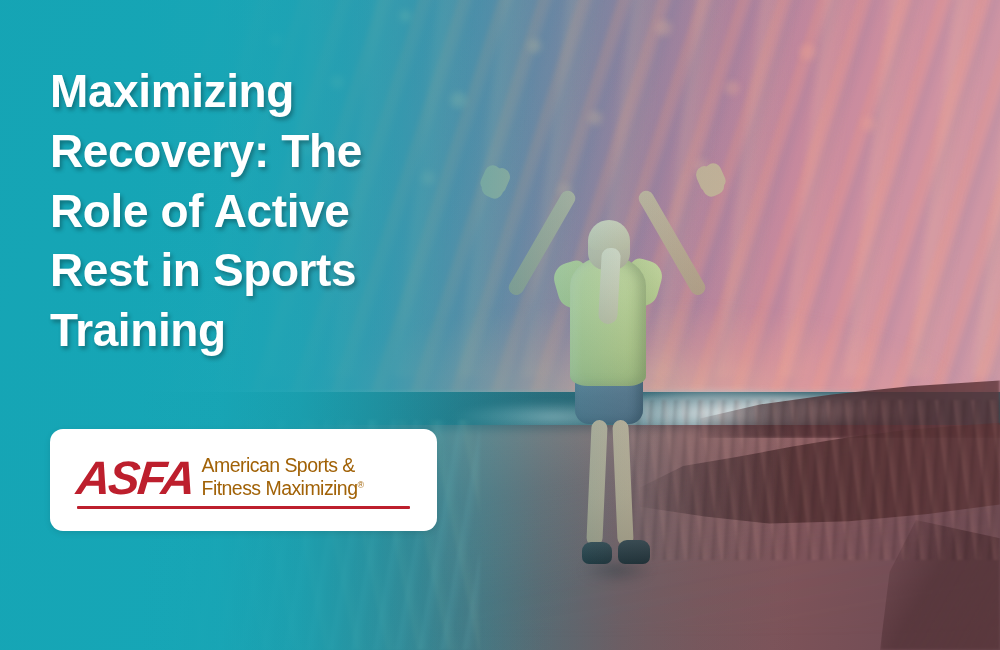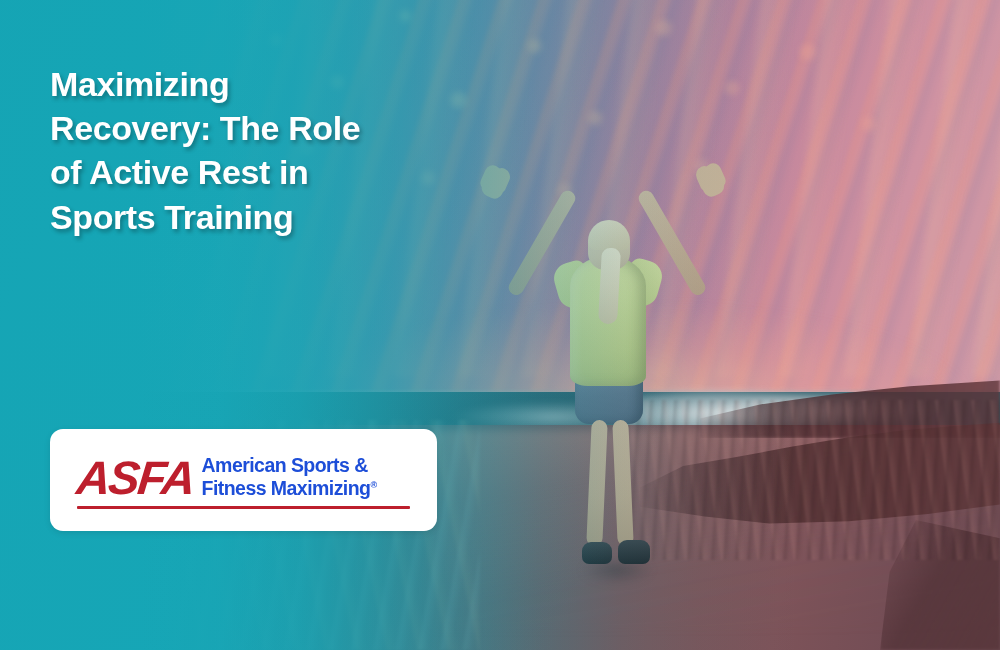--- a/index.html
+++ b/index.html
@@ -300,21 +300,21 @@
   }
 
   
   .content{ position:absolute; inset:0; }
 
   .headline{
     position:absolute;
     left:50px; top:62px;
     width:330px;
     color:#ffffff;
-    font-size:34px;
+    font-size:46px;
     line-height:1.30;
     font-weight:700;
     letter-spacing:-0.4px;
     text-shadow:2px 3px 4px rgba(0,0,0,.30);
     white-space:pre-line;
   }
 
   .logo-card{
     position:absolute;
     left:50px; top:429px;
@@ -338,24 +338,24 @@
     font-weight:700;
     font-size:47px;
     line-height:1;
     color:#bd1f2d;
     letter-spacing:-2.2px;
     transform:skewX(-6deg);
     padding-right:4px;
   }
   .logo-words{
     font-family:"Liberation Sans", sans-serif;
-    font-weight:700;
+    font-weight:400;
     font-size:19.5px;
     line-height:1.16;
-    color:#1d4ed8;
+    color:#a16207;
     letter-spacing:-0.55px;
     white-space:nowrap;
   }
   .logo-words .line2{ display:block; }
   .reg{ font-size:9px; vertical-align:super; letter-spacing:0; }
   .logo-rule{
     margin-top:5px;
     height:3px;
     width:333px;
     background:#bd1f2d;

